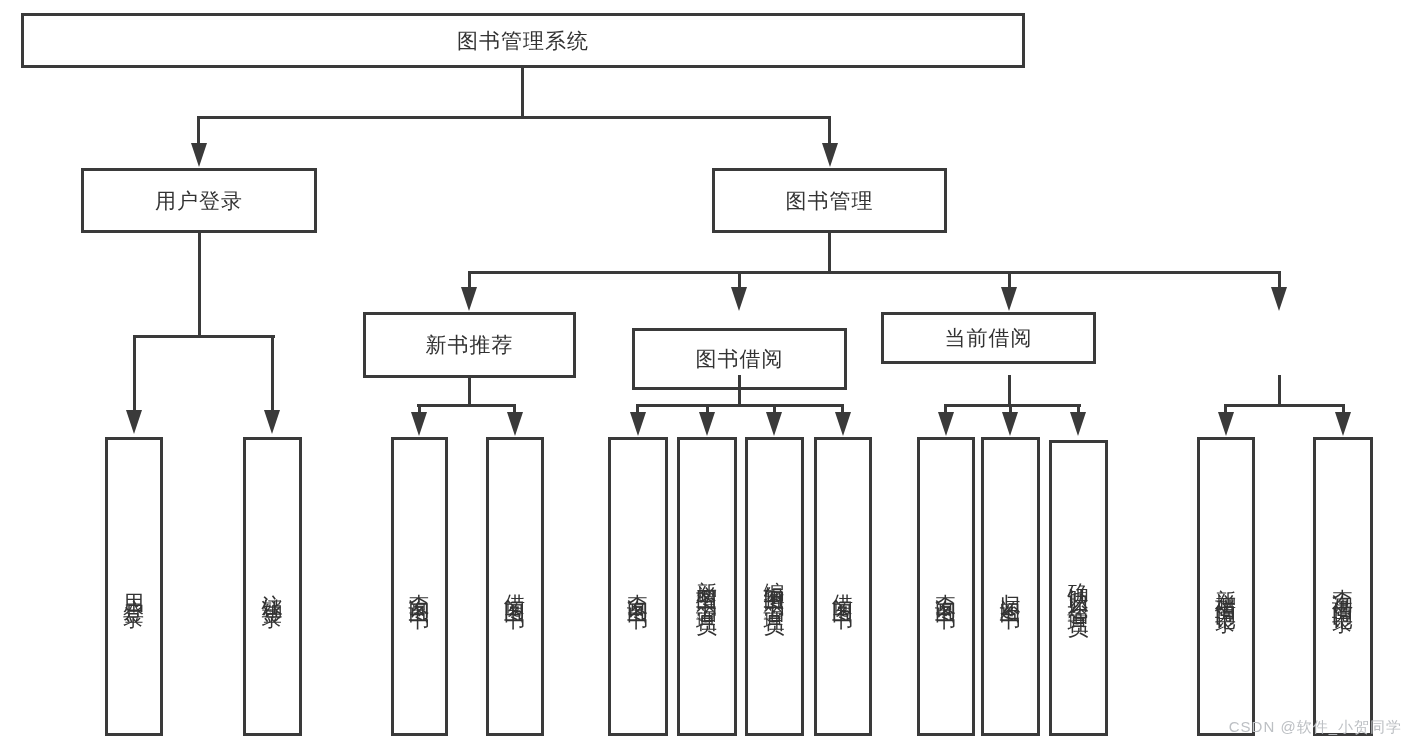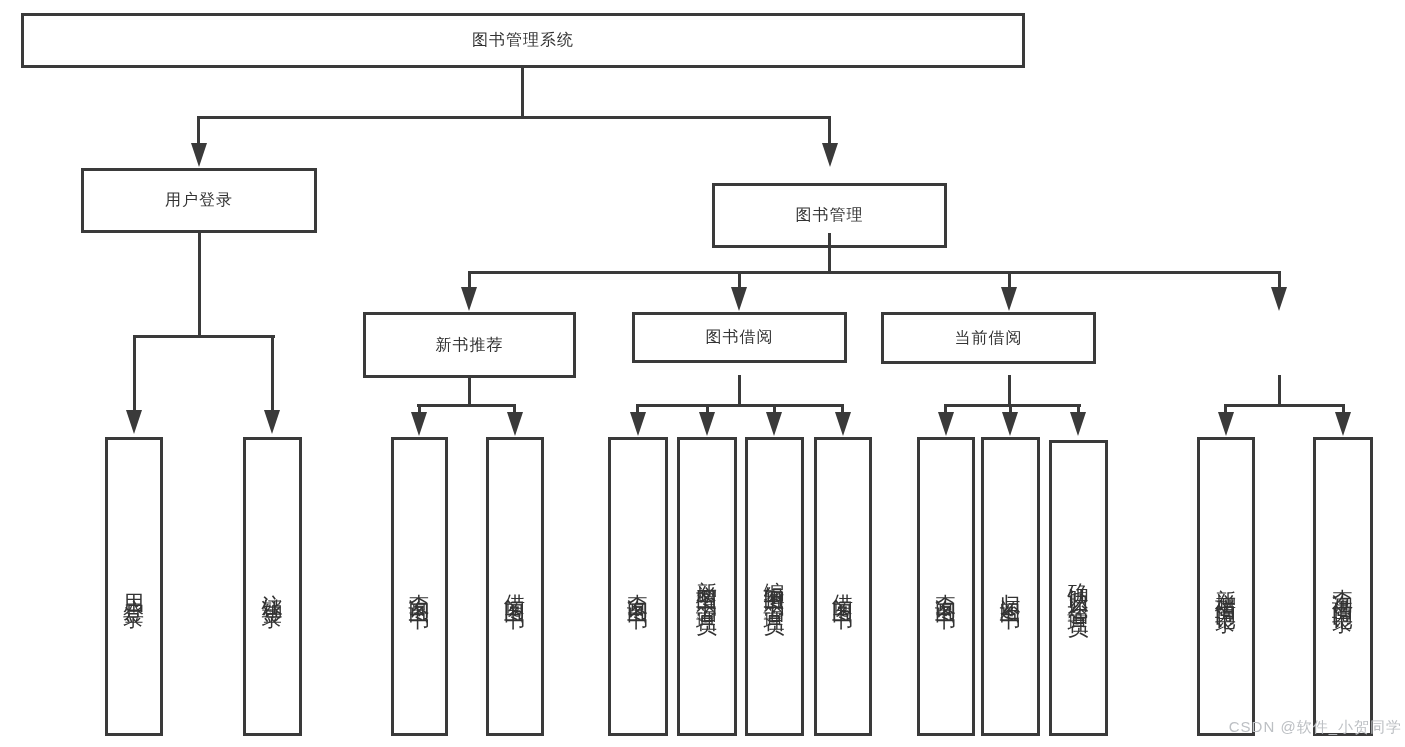--- a/index.html
+++ b/index.html
@@ -21,21 +21,21 @@
     position:absolute;
     box-sizing:border-box;
     border:3px solid var(--line);
     background:var(--boxbg);
     display:flex;
     align-items:center;
     justify-content:center;
     color:var(--text);
   }
   .box.h .lbl{
-    font-size:16px;
+    font-size:21px;
     letter-spacing:1px;
     white-space:nowrap;
   }
   .box.v .lbl{
     writing-mode:vertical-rl;
     text-orientation:mixed;
     font-size:21px;
     letter-spacing:5px;
     line-height:1;
   }
@@ -72,21 +72,21 @@
   <div class="ln" style="left:521px;top:68px;width:3px;height:51px"></div>
   <div class="ln" style="left:197px;top:116px;width:634px;height:3px"></div>
   <div class="ln" style="left:197px;top:116px;width:3px;height:30px"></div>
   <div class="arrow" style="left:191px;top:143px"></div>
   <div class="ln" style="left:828px;top:116px;width:3px;height:30px"></div>
   <div class="arrow" style="left:822px;top:143px"></div>
 
   <div class="box h" style="left:81px;top:168px;width:236px;height:65px">
     <span class="lbl">用户登录</span>
   </div>
-  <div class="box h" style="left:712px;top:183px;width:235px;height:65px">
+  <div class="box h" style="left:712px;top:168px;width:235px;height:65px">
     <span class="lbl">图书管理</span>
   </div>
 
   <div class="ln" style="left:198px;top:233px;width:3px;height:105px"></div>
   <div class="ln" style="left:133px;top:335px;width:142px;height:3px"></div>
   <div class="ln" style="left:133px;top:335px;width:3px;height:77px"></div>
   <div class="arrow" style="left:126px;top:410px"></div>
   <div class="ln" style="left:271px;top:335px;width:3px;height:77px"></div>
   <div class="arrow" style="left:264px;top:410px"></div>
 
@@ -97,21 +97,21 @@
   <div class="ln" style="left:738px;top:271px;width:3px;height:17px"></div>
   <div class="arrow" style="left:731px;top:287px"></div>
   <div class="ln" style="left:1008px;top:271px;width:3px;height:17px"></div>
   <div class="arrow" style="left:1001px;top:287px"></div>
   <div class="ln" style="left:1278px;top:271px;width:3px;height:17px"></div>
   <div class="arrow" style="left:1271px;top:287px"></div>
 
   <div class="box h" style="left:363px;top:312px;width:213px;height:66px">
     <span class="lbl">新书推荐</span>
   </div>
-  <div class="box h" style="left:632px;top:312px;width:215px;height:51px">
+  <div class="box h" style="left:632px;top:328px;width:215px;height:62px">
     <span class="lbl">图书借阅</span>
   </div>
   <div class="box h" style="left:881px;top:312px;width:215px;height:52px">
     <span class="lbl">当前借阅</span>
   </div>
 
   <div class="ln" style="left:468px;top:375px;width:3px;height:31px"></div>
   <div class="ln" style="left:417px;top:404px;width:99px;height:3px"></div>
   <div class="ln" style="left:418px;top:404px;width:3px;height:10px"></div>
   <div class="arrow" style="left:411px;top:412px"></div>

